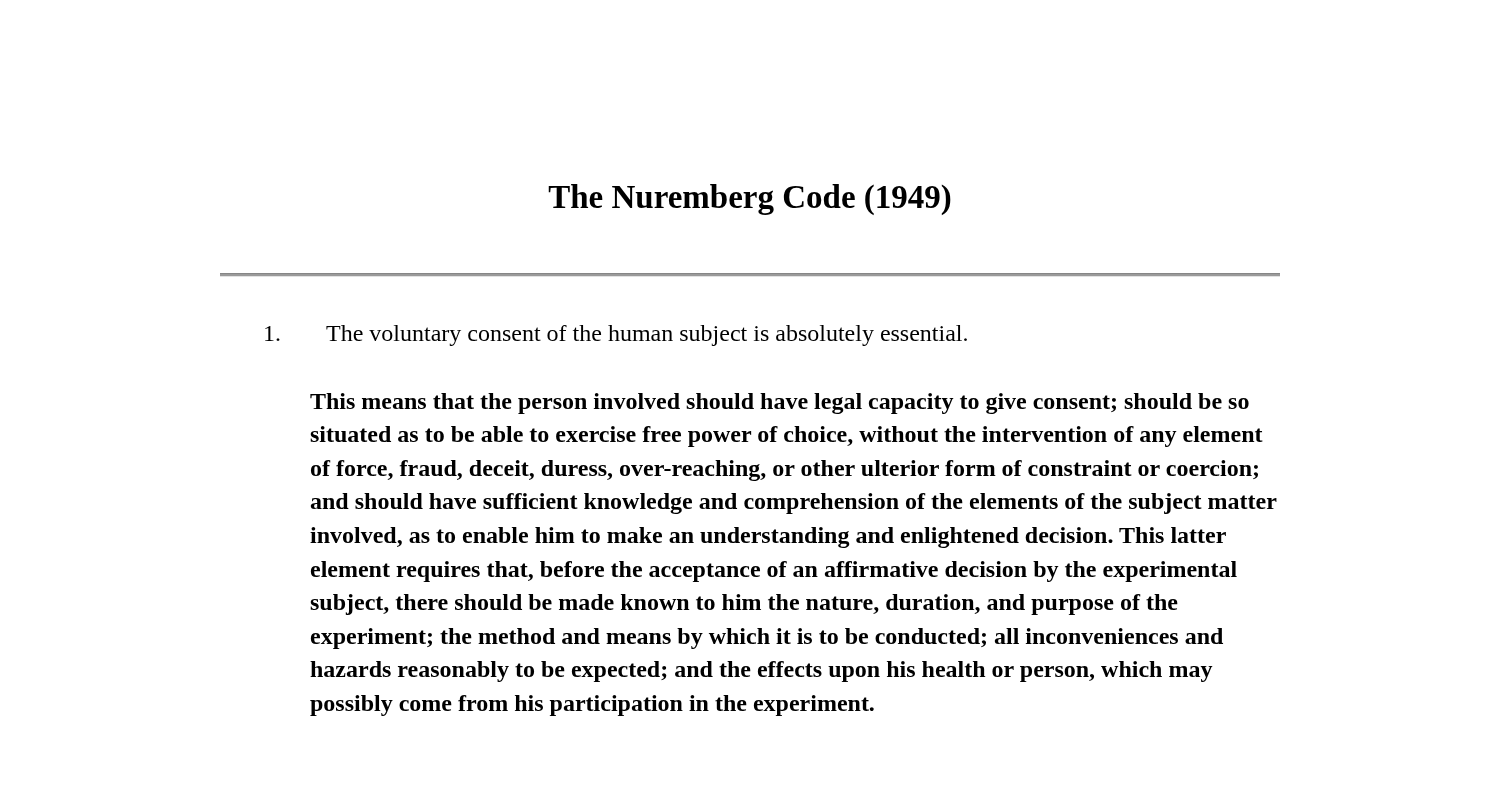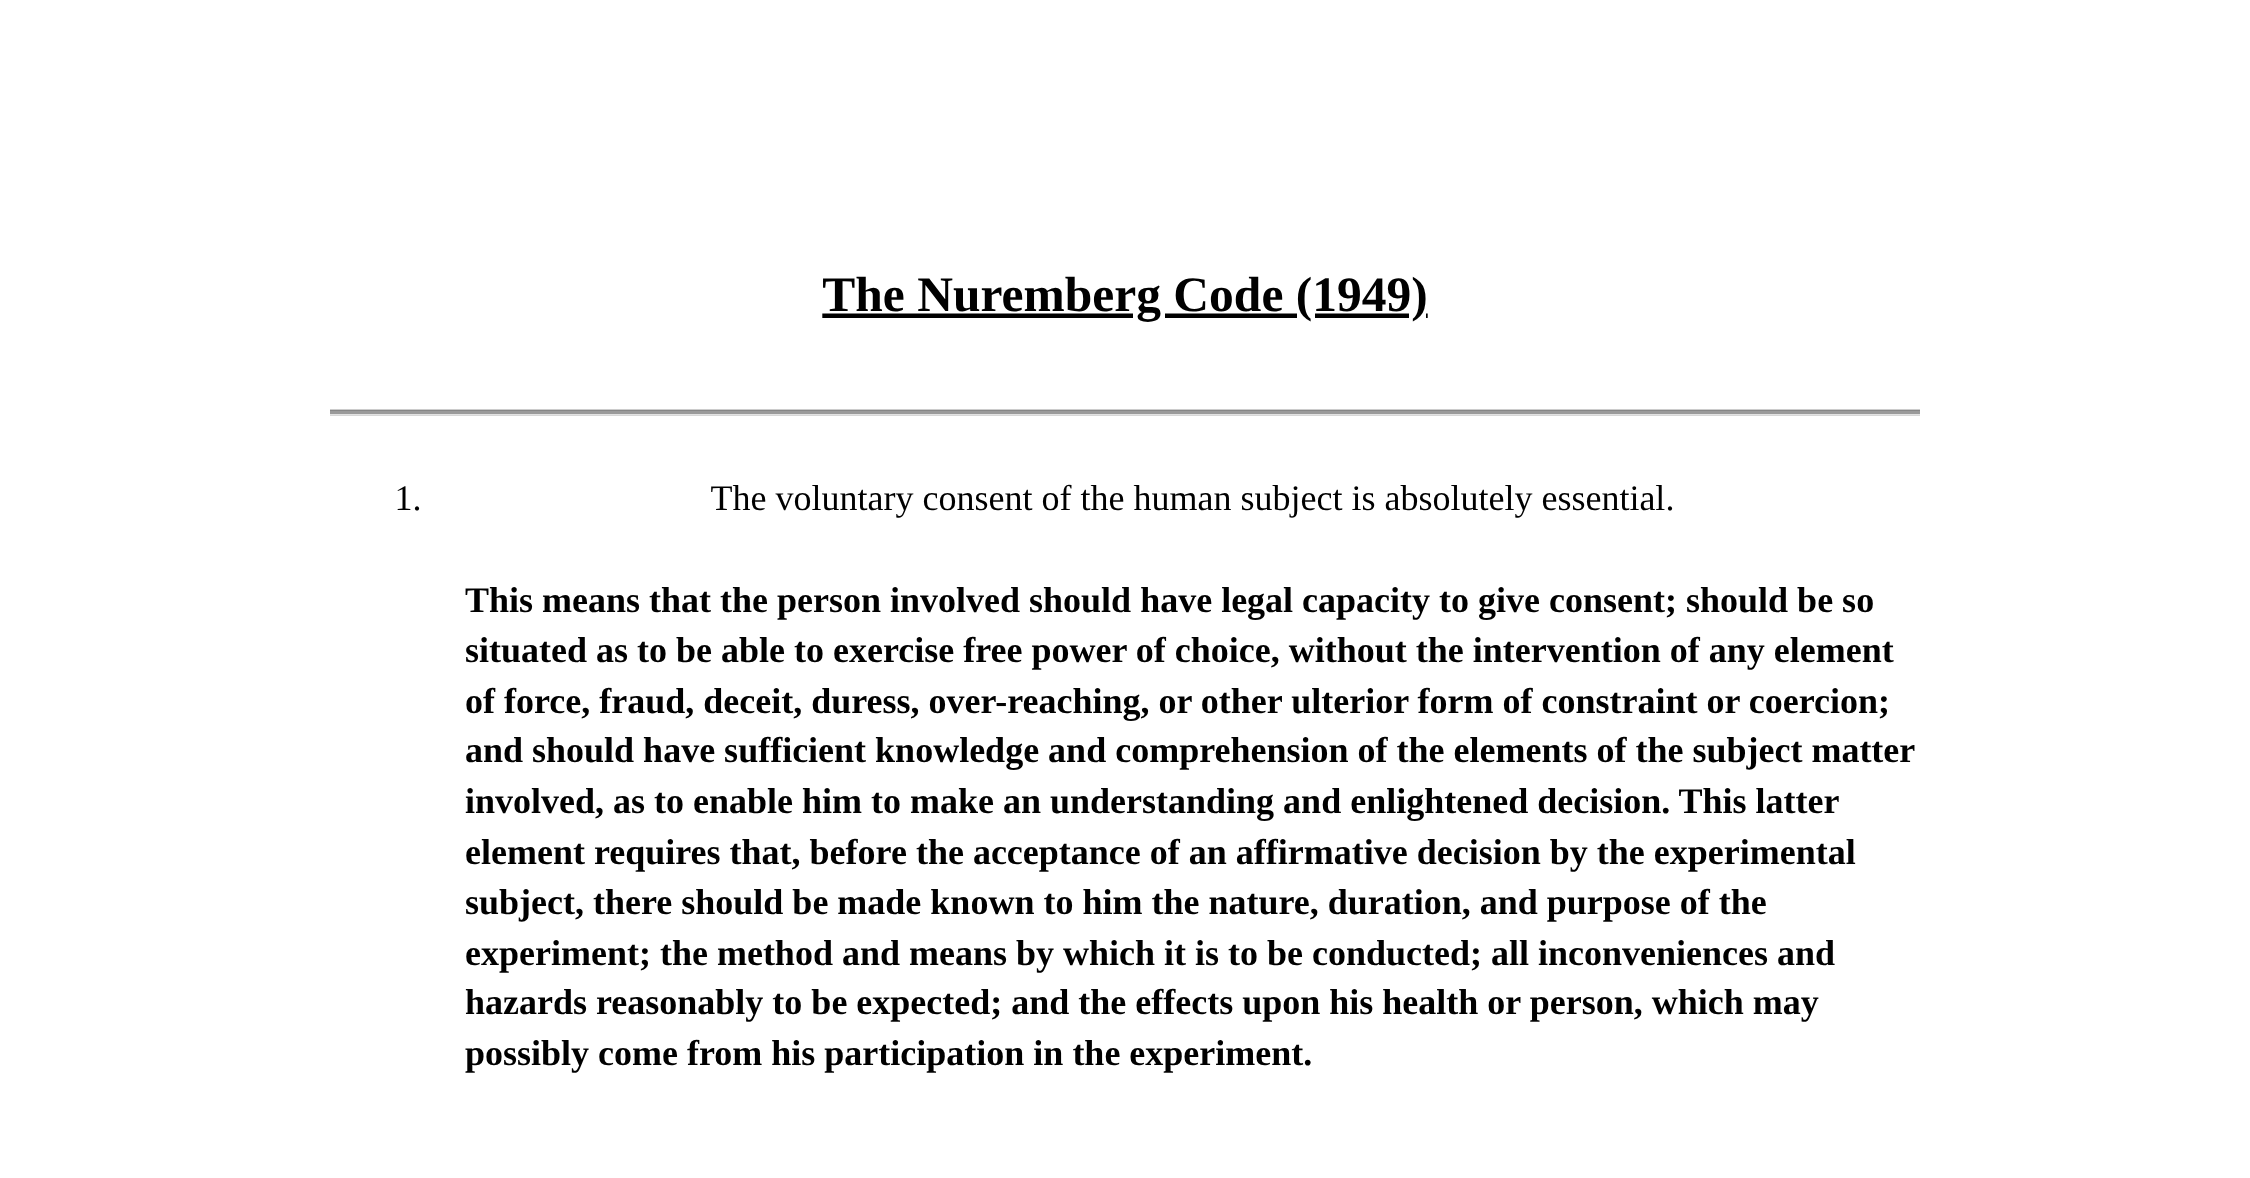--- a/index.html
+++ b/index.html
@@ -21,21 +21,20 @@
     margin: 0 auto;
   }
   .title {
     margin: 0;
     padding-top: 178px;
     text-align: center;
     font-size: 33px;
     line-height: 38px;
     font-weight: bold;
     color: #000000;
-    text-decoration: underline;
   }
   hr.rule {
     margin: 57px 0 0 0;
     border: none;
     height: 3px;
     background: #9a9a9a;
     border-bottom: 1px solid #e2e2e2;
     box-shadow: inset 0 1px 0 #868686;
   }
   ol.code-list {
@@ -48,21 +47,20 @@
   ol.code-list > li {
     position: relative;
   }
   .li-marker {
     position: absolute;
     left: -47px;
     top: 0;
   }
   p.lead {
     margin: 16px;
-    text-align: center;
   }
   p.body-text {
     margin: 34px 0 0 0;
     font-weight: bold;
   }
 </style>
 </head>
 <body>
 
 <div class="viewport">

